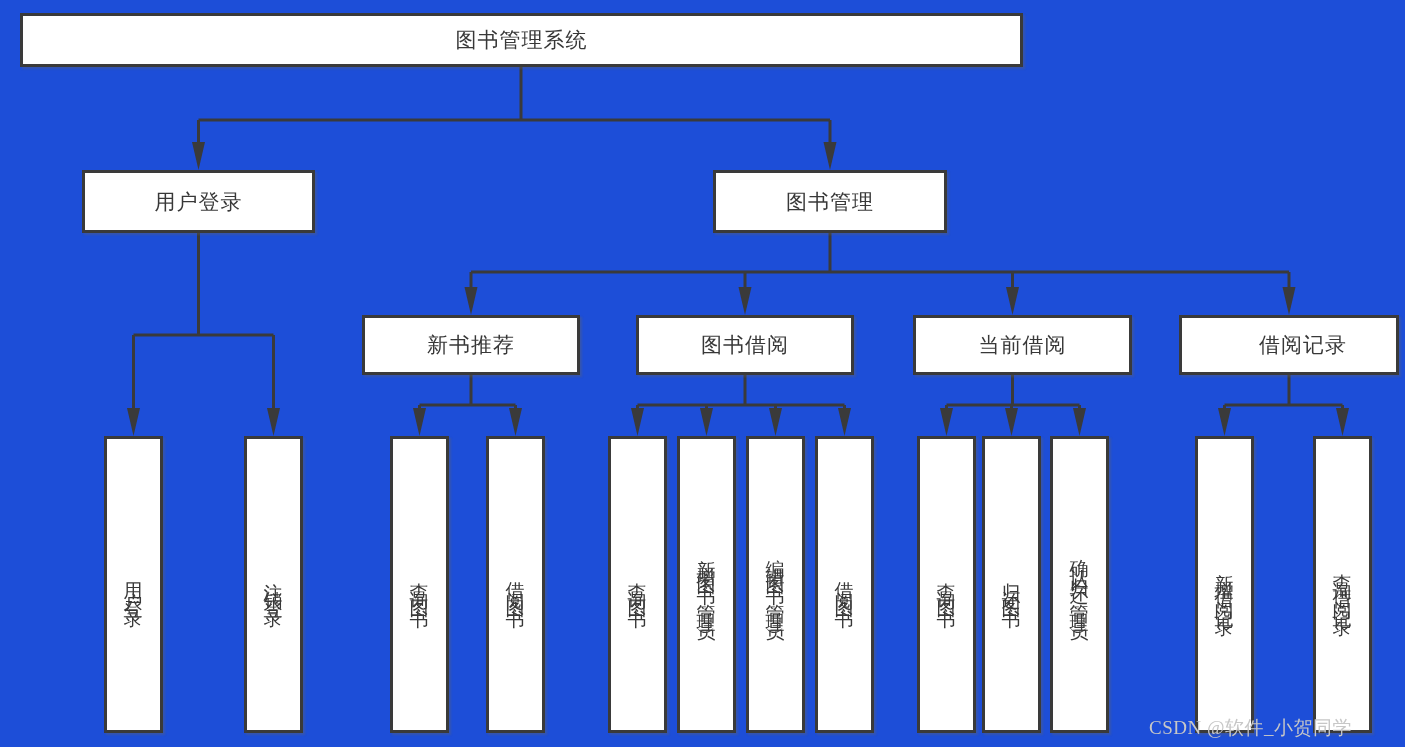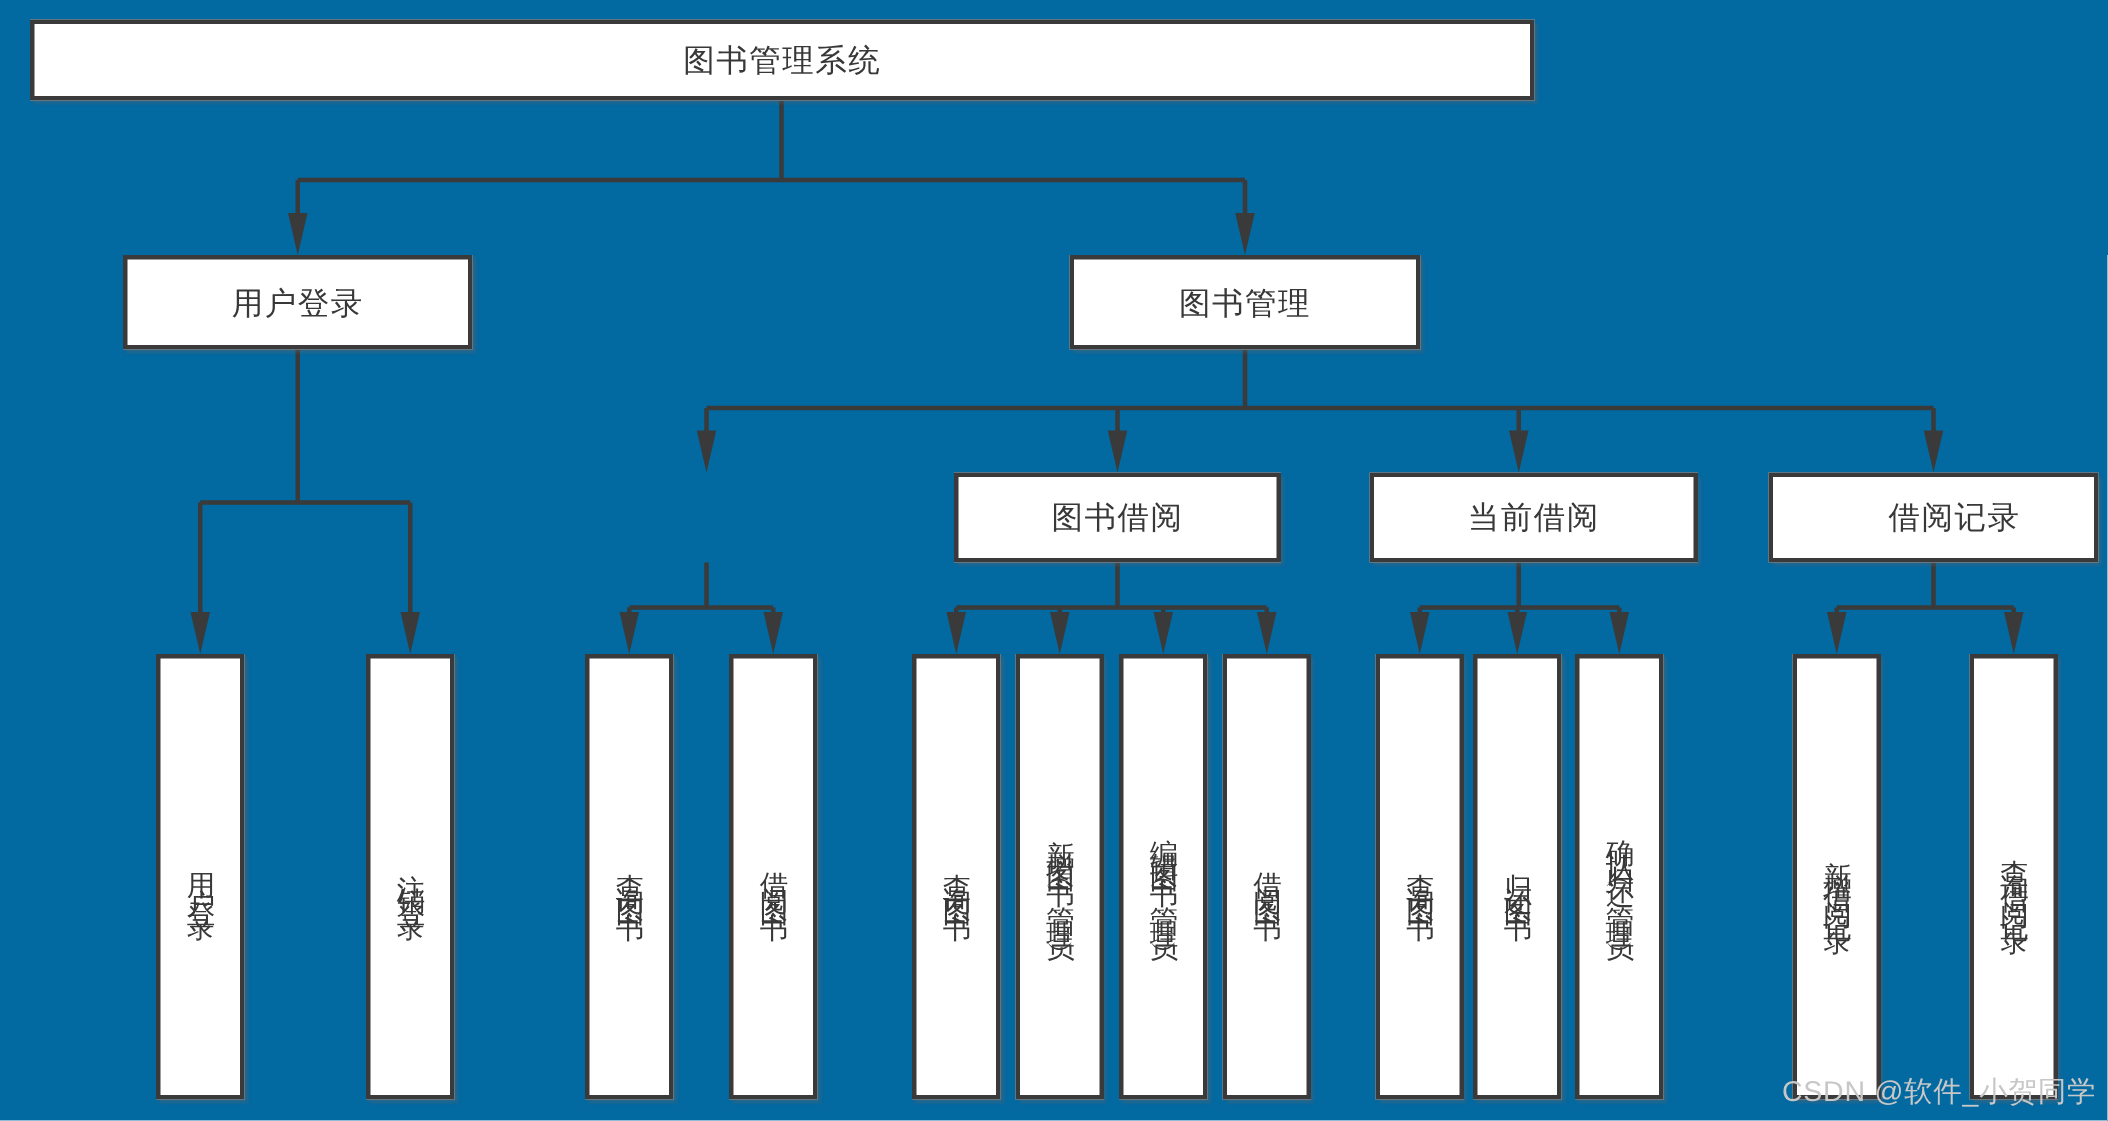--- a/index.html
+++ b/index.html
@@ -1,22 +1,22 @@
 <!DOCTYPE html>
 <html><head>
 <meta charset="utf-8">
 <style>
   html, body { margin: 0; padding: 0; background: #ffffff; }
   .canvas {
     position: relative;
     width: 1405px;
     height: 747px;
-    background: #0369a1;
+    background: #1d4ed8;
     overflow: hidden;
-    font-family: Liberation Sans, sans-serif;
+    font-family: Liberation Serif, serif;
   }
   svg.connectors {
     position: absolute;
     left: 0; top: 0;
     width: 1405px; height: 747px;
   }
   .box {
     position: absolute;
     background: #ffffff;
     border: 3px solid #3a3a3a;
@@ -54,21 +54,21 @@
   #leaf-bb-add      { left: 677px; }
   #leaf-bb-edit     { left: 746px; }
   #leaf-bb-borrow   { left: 815px; }
   #leaf-cb-query    { left: 917px; }
   #leaf-cb-return   { left: 982px; }
   #leaf-cb-confirm  { left: 1050px; }
   #leaf-br-add      { left: 1195px; }
   #leaf-br-query    { left: 1313px; }
   .watermark {
     position: absolute;
-    left: 1188px;
+    left: 1149px;
     top: 715px;
     font-size: 19px;
     color: #c7c7c7;
     letter-spacing: 0.5px;
     white-space: nowrap;
     z-index: 5;
   }
 </style>
 </head>
 <body>
@@ -134,20 +134,23 @@
     <span class="hlabel">图书管理系统</span>
   </div>
 
   <div class="box" id="user-login">
     <span class="hlabel">用户登录</span>
   </div>
   <div class="box" id="book-mgmt">
     <span class="hlabel">图书管理</span>
   </div>
 
+  <div class="box lvl3" id="new-books">
+    <span class="hlabel">新书推荐</span>
+  </div>
   <div class="box lvl3" id="book-borrow">
     <span class="hlabel">图书借阅</span>
   </div>
   <div class="box lvl3" id="current-borrow">
     <span class="hlabel">当前借阅</span>
   </div>
   <div class="box lvl3" id="borrow-records">
     <span class="hlabel">借阅记录</span>
   </div>
 

